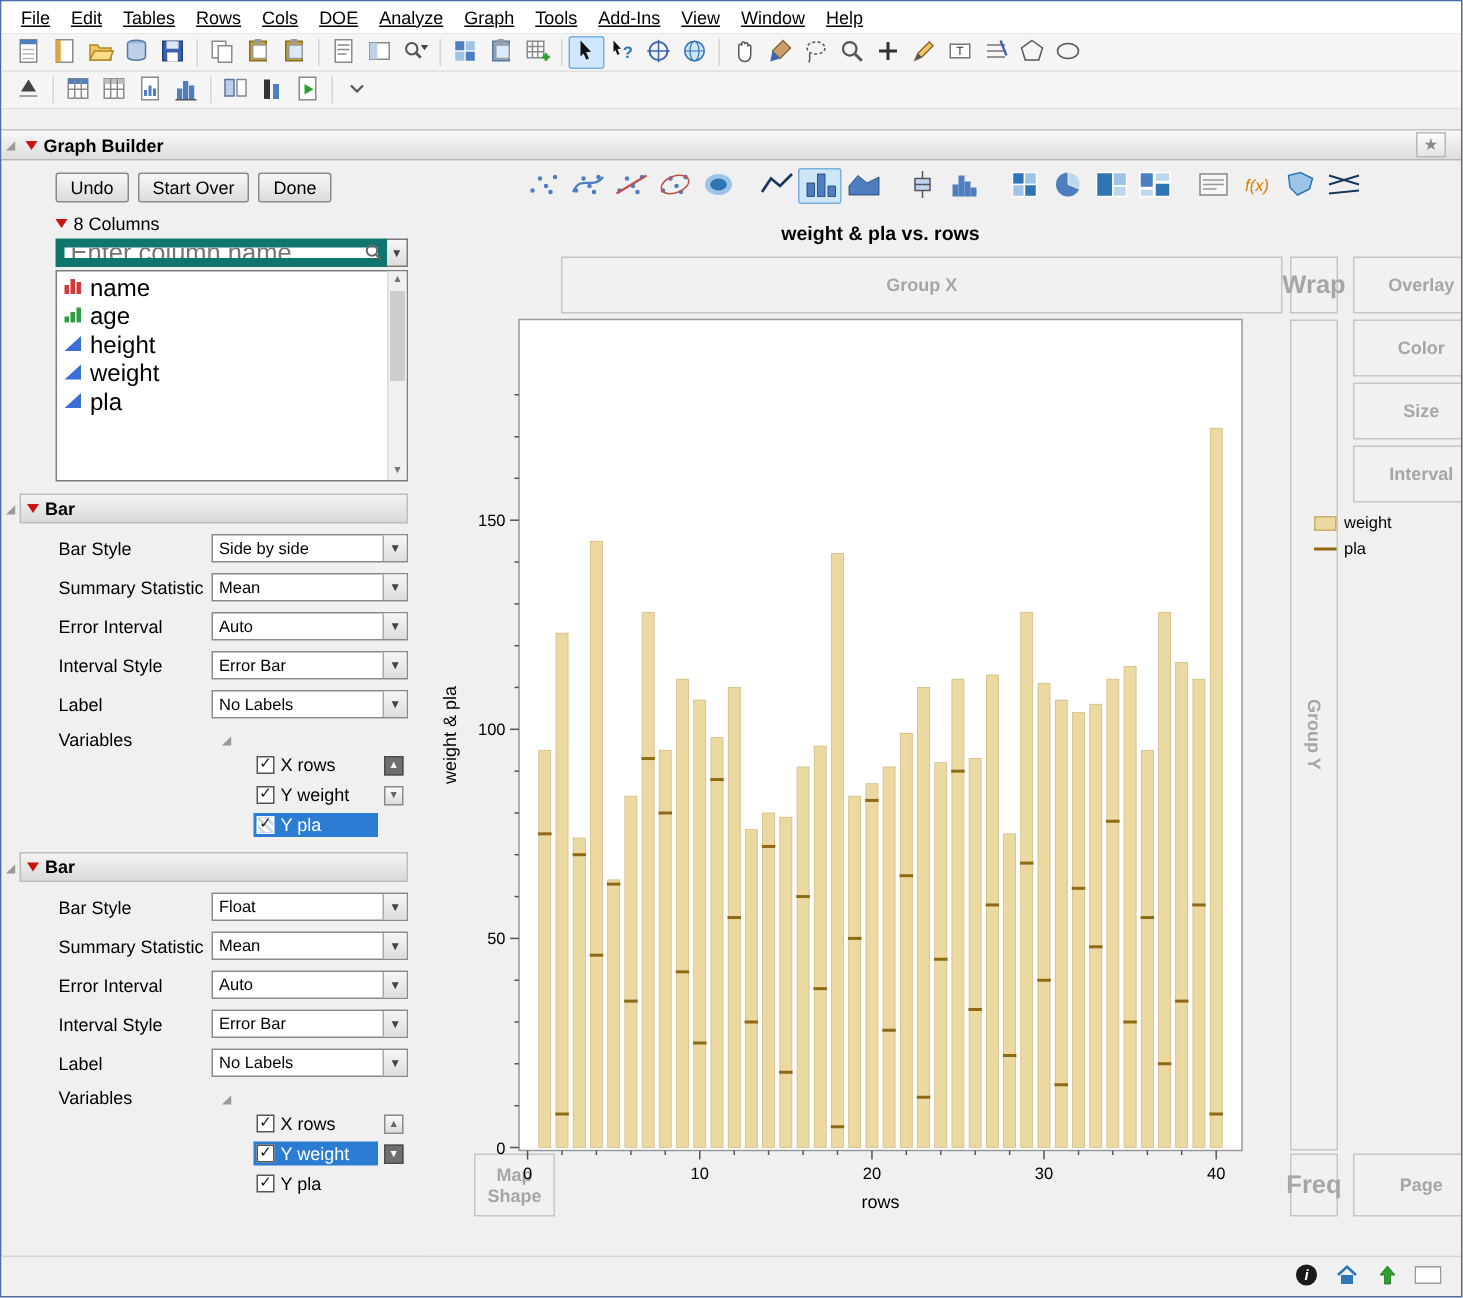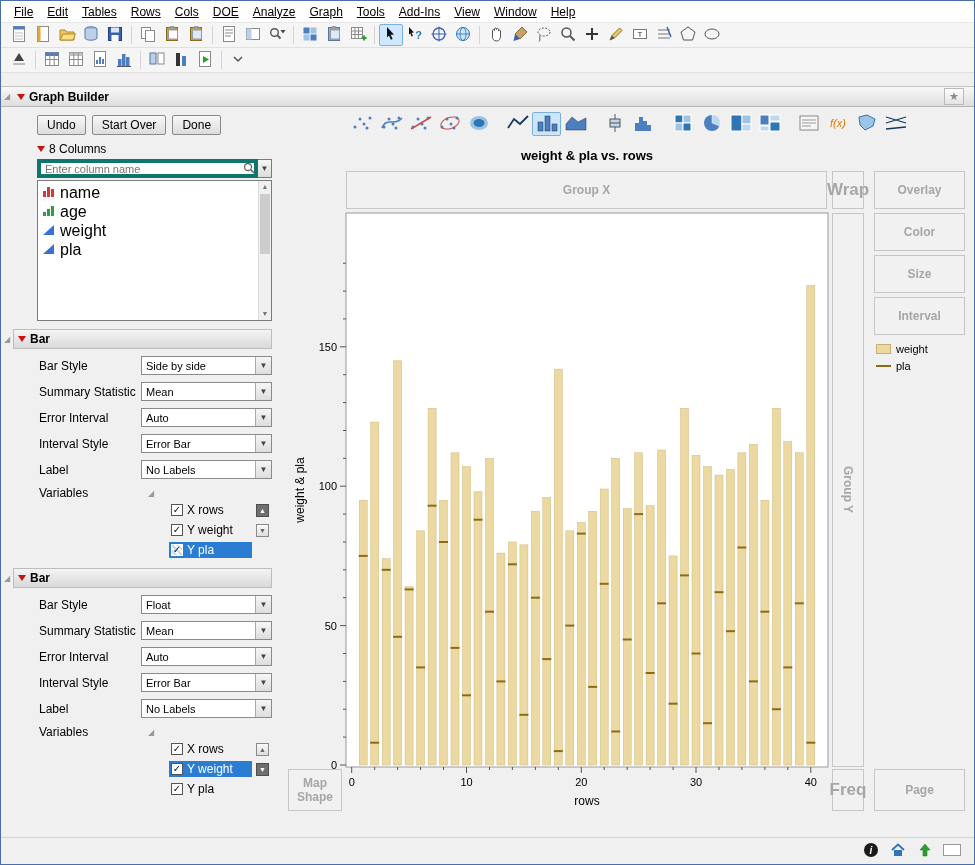--- a/index.html
+++ b/index.html
@@ -32,21 +32,21 @@
   .star-box{margin-left:auto;margin-right:10px;width:18px;height:15px;border:1px solid #b9b9b9;background:linear-gradient(#fdfdfd,#e4e4e4);display:flex;align-items:center;justify-content:center;color:#8a8a8a;font-size:11px;}
 
   
   .main{flex:1;display:flex;overflow:hidden;}
   .left-panel{width:283px;flex:0 0 auto;background:#f0f0f0;overflow:hidden;}
   .btn-row{margin:8px 0 0 36px;display:flex;gap:6px;}
   .btn{font-size:12px;padding:2px 9px;background:linear-gradient(#f7f7f7,#dcdcdc);border:1px solid #8a8a8a;border-radius:2px;}
   .cols-header{margin:7px 0 0 36px;display:flex;align-items:center;font-size:12px;}
   .search-row{margin:3px 12px 0 36px;display:flex;}
   .search-wrap{flex:1;position:relative;}
-  .search-input{width:100%;height:19px;box-sizing:border-box;border:4px solid #0f766e;font-size:11px;padding:0 18px 0 4px;font-family:"Liberation Sans",sans-serif;}
+  .search-input{width:100%;height:19px;box-sizing:border-box;border:6px solid #0f766e;font-size:17px;padding:0 18px 0 4px;font-family:"Liberation Sans",sans-serif;}
   .search-mag{position:absolute;right:2px;top:2px;}
   .search-dd{width:14px;height:19px;box-sizing:border-box;border:1px solid #7a7a7a;border-left:none;background:linear-gradient(#f6f6f6,#ddd);font-size:8px;text-align:center;line-height:17px;color:#444;}
   .col-list{margin:2px 12px 0 36px;height:139px;border:1px solid #7a7a7a;background:#fff;display:flex;}
   .col-items{flex:1;padding:2px 0;overflow:hidden;}
   .col-item{display:flex;align-items:center;gap:5px;height:19px;padding-left:4px;font-size:16px;}
   .scrollbar{width:12px;background:#f0f0f0;border-left:1px solid #dcdcdc;display:flex;flex-direction:column;}
   .sb-btn{height:12px;font-size:7px;color:#777;text-align:center;line-height:12px;}
   .sb-thumb{margin:1px;height:60px;background:#cdcdcd;}
   .sb-fill{flex:1;}
 
@@ -70,21 +70,21 @@
   .ud.dark{background:#6f6f6f;color:#fff;border-color:#4e4e4e;}
   .ud.ph{visibility:hidden;}
 
   
   .chart-area{flex:1;position:relative;background:#f0f0f0;overflow:hidden;}
   .gtype-row{position:absolute;top:5px;left:0;right:0;display:flex;justify-content:center;align-items:center;}
   .gticon{width:27px;height:22px;display:flex;align-items:center;justify-content:center;border:1px solid transparent;border-radius:2px;}
   .gticon.selected{background:#cde6f7;border-color:#7ab0dd;}
   .ggap{width:10px;}
   .chart-title{position:absolute;top:41px;left:62px;width:482px;text-align:center;font-weight:bold;font-size:13px;}
-  .zone{position:absolute;border:1px solid #c6c6c6;color:#a6a6a6;font-weight:bold;font-size:12px;display:flex;align-items:center;justify-content:center;text-align:center;background:#f1f1f1;box-sizing:border-box;}
+  .zone{position:absolute;border:1px solid #c6c6c6;color:#a6a6a6;font-weight:bold;font-size:12px;display:flex;align-items:center;justify-content:center;text-align:center;background:#f1f1f1;box-sizing:border-box;margin-left:28px;}
   .zone.small{font-size:17px;}
   .zone.vert span{writing-mode:vertical-rl;}
   .legend{position:absolute;left:592px;top:236px;}
   .legend-item{display:flex;align-items:center;gap:5px;font-size:11px;margin-bottom:5px;}
   .lg-bar{width:15px;height:10px;border:1px solid #c9b070;box-sizing:border-box;}
   .lg-line{width:15px;height:0;border-top:2px solid #8f6a14;}
   .plot-svg{position:absolute;left:0;top:100px;}
   svg text{font-family:"Liberation Sans",sans-serif;}
 
   
@@ -400,20 +400,26 @@
                 </svg></span>
               <span>name</span>
             </div>
             <div class="col-item">
               <span><svg width="13" height="13" viewBox="0 0 13 13">
                   <rect x="1" y="8" width="3" height="4" fill="#2f9e44"></rect>
                   <rect x="5" y="5" width="3" height="7" fill="#2f9e44"></rect>
                   <rect x="9" y="2" width="3" height="10" fill="#2f9e44"></rect>
                 </svg></span>
               <span>age</span>
+            </div>
+            <div class="col-item">
+              <span><svg width="13" height="13" viewBox="0 0 13 13">
+                  <path d="M1,12 L12,12 L12,2 Z" fill="#3a6fd8"></path>
+                </svg></span>
+              <span>height</span>
             </div>
             <div class="col-item">
               <span><svg width="13" height="13" viewBox="0 0 13 13">
                   <path d="M1,12 L12,12 L12,2 Z" fill="#3a6fd8"></path>
                 </svg></span>
               <span>weight</span>
             </div>
             <div class="col-item">
               <span><svg width="13" height="13" viewBox="0 0 13 13">
                   <path d="M1,12 L12,12 L12,2 Z" fill="#3a6fd8"></path>

